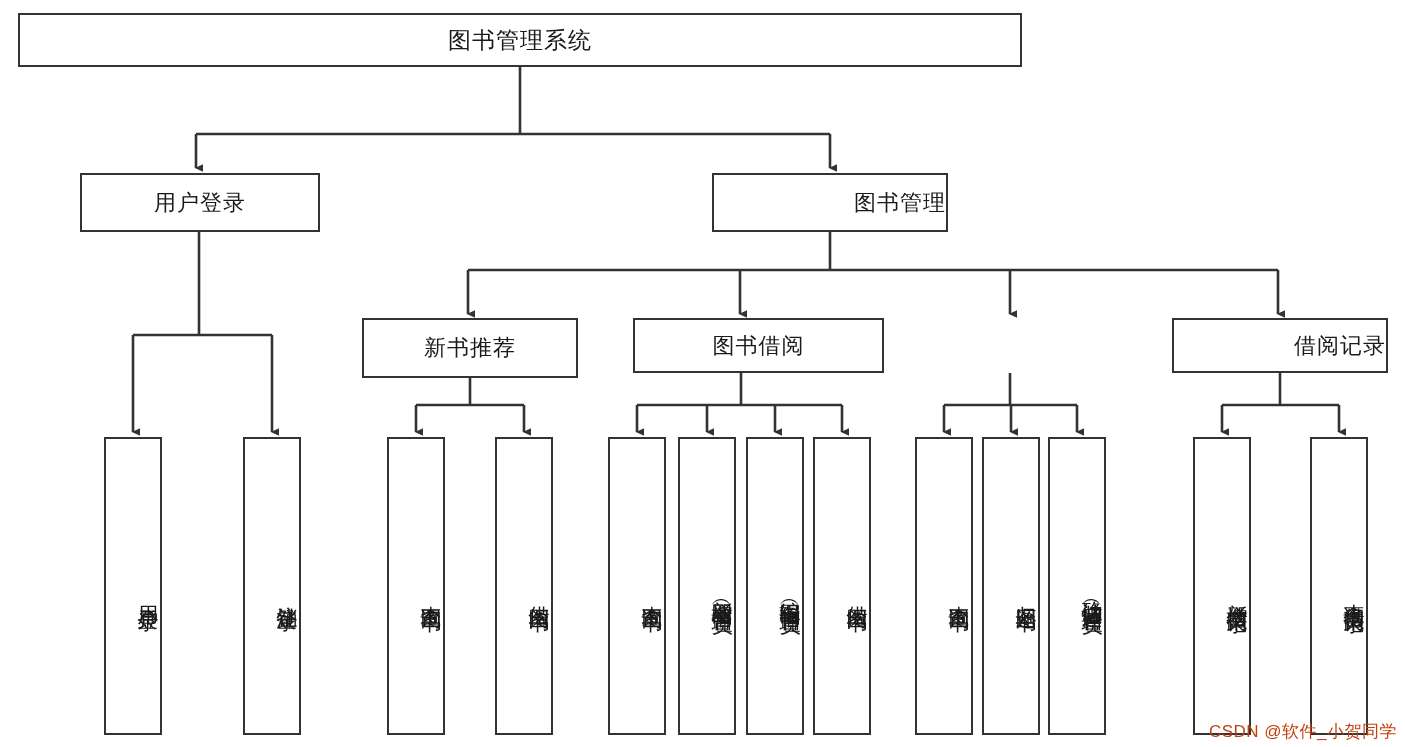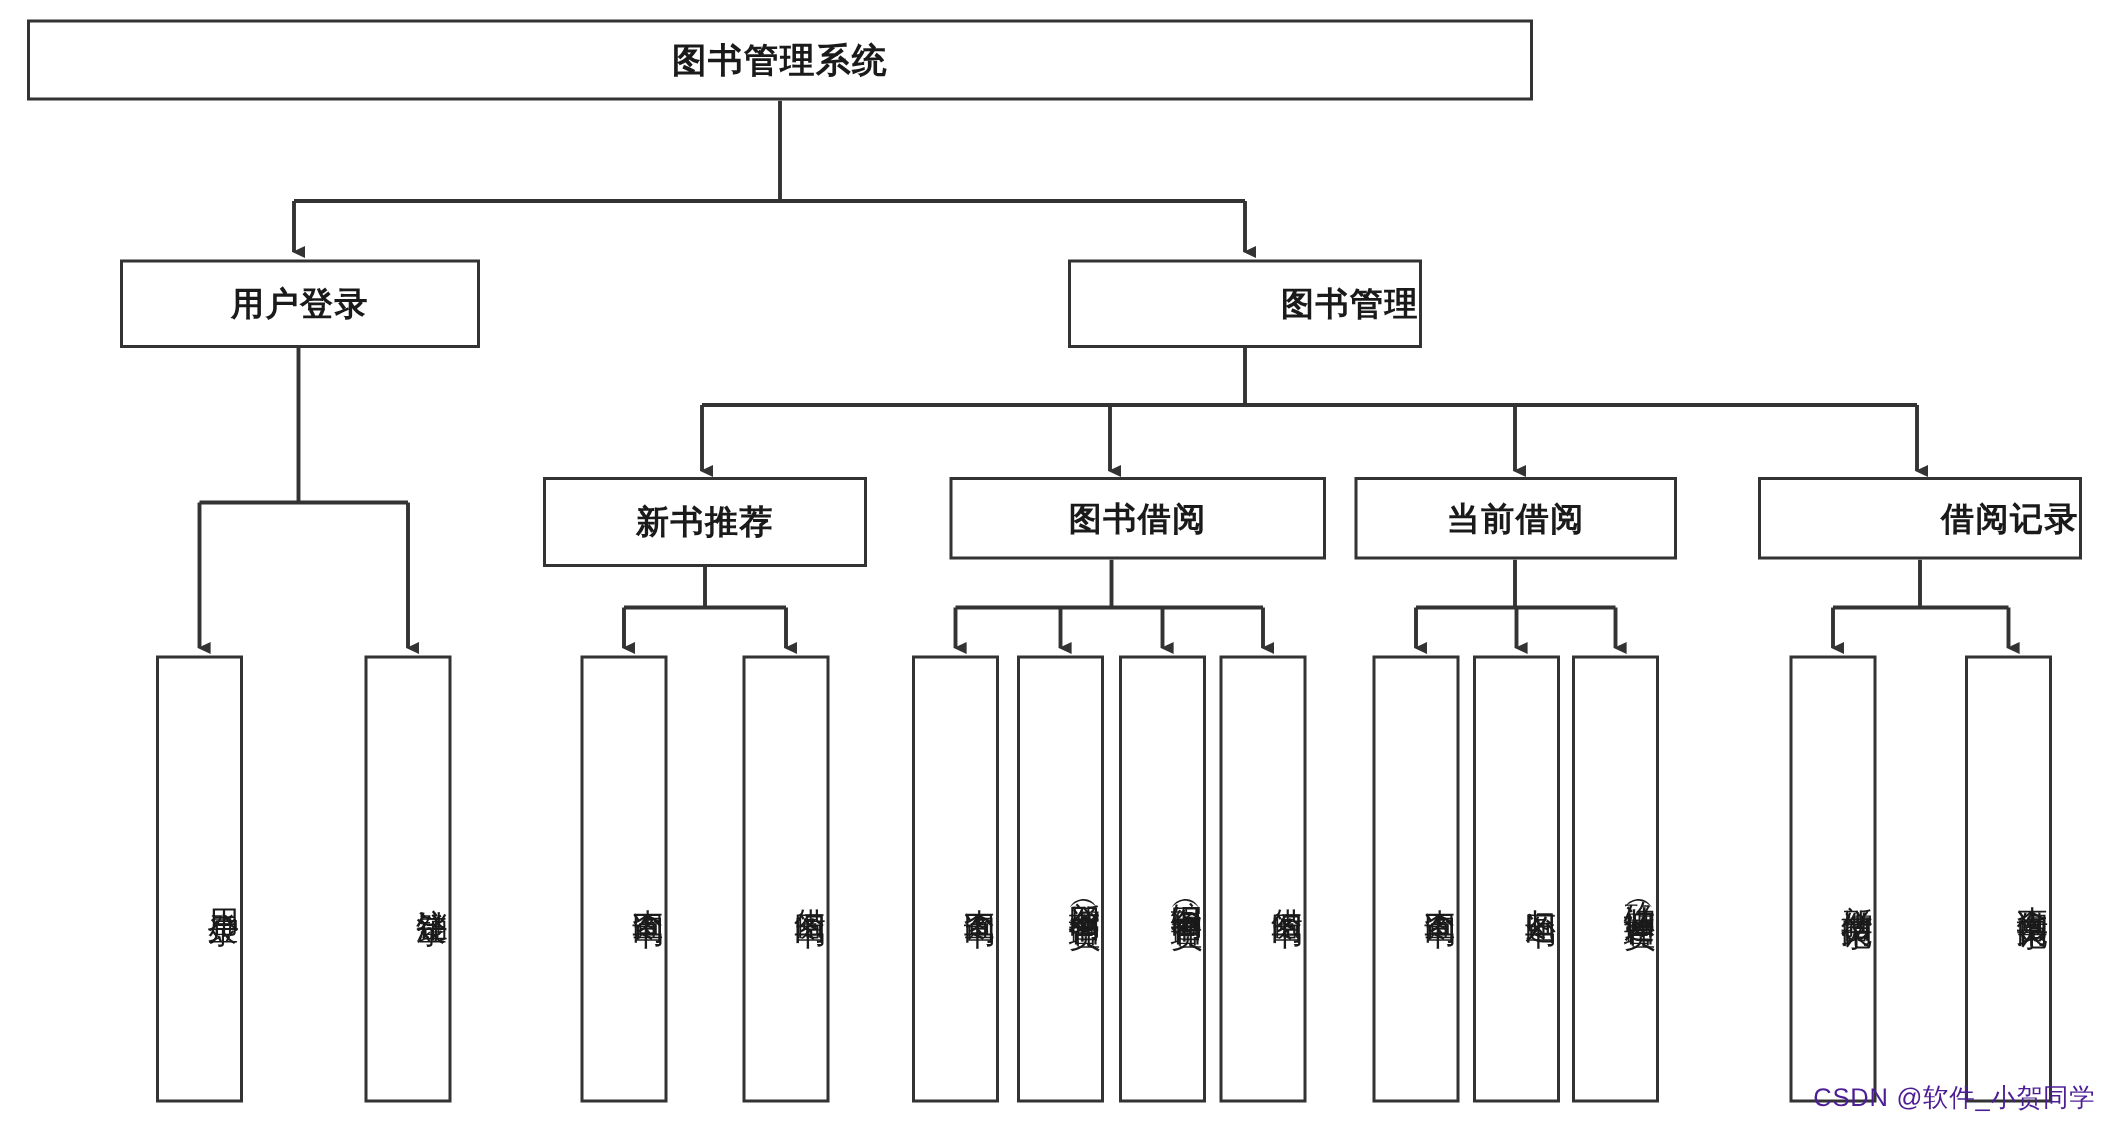--- a/index.html
+++ b/index.html
@@ -31,21 +31,20 @@
     border: 2px solid #333333;
     background: #ffffff;
     display: flex;
     align-items: center;
     justify-content: center;
     color: #1a1a1a;
   }
   .node.horiz {
     font-size: 22px;
     letter-spacing: 1px;
-    font-weight: bold;
   }
   .node.vert {
     writing-mode: vertical-rl;
     text-orientation: upright;
     font-size: 21px;
     letter-spacing: 2px;
     padding-top: 14px;
     align-items: flex-start;
     justify-content: center;
     line-height: 1.15;
@@ -53,21 +52,21 @@
   .node .label {
     display: block;
     white-space: nowrap;
   }
   .node.root { font-size: 23px; }
   .watermark {
     position: absolute;
     right: 8px;
     bottom: 4px;
     font-size: 17px;
-    color: #4c1d95;
+    color: #c2410c;
     white-space: nowrap;
     letter-spacing: 0.5px;
   }
 </style>
 </head>
 <body>
 
 <div id="canvas">
 
   <svg id="edges" viewBox="0 0 1405 747">
@@ -130,23 +129,20 @@
   <div class="node horiz" style="left:712px; top:173px; width:236px; height:59px;justify-content:flex-end;">
     <span class="label">图书管理</span>
   </div>
 
   <div class="node horiz" style="left:362px; top:318px; width:216px; height:60px;">
     <span class="label">新书推荐</span>
   </div>
   <div class="node horiz" style="left:633px; top:318px; width:251px; height:55px;">
     <span class="label">图书借阅</span>
   </div>
-  <div class="node horiz" style="left:903px; top:318px; width:215px; height:55px;">
-    <span class="label">当前借阅</span>
-  </div>
   <div class="node horiz" style="left:1172px; top:318px; width:216px; height:55px;justify-content:flex-end;">
     <span class="label">借阅记录</span>
   </div>
 
   <div class="node vert" style="left:104px; top:437px; width:58px; height:298px;">
     <span class="label">用户登录</span>
   </div>
   <div class="node vert" style="left:243px; top:437px; width:58px; height:298px;">
     <span class="label">注销登录</span>
   </div>

